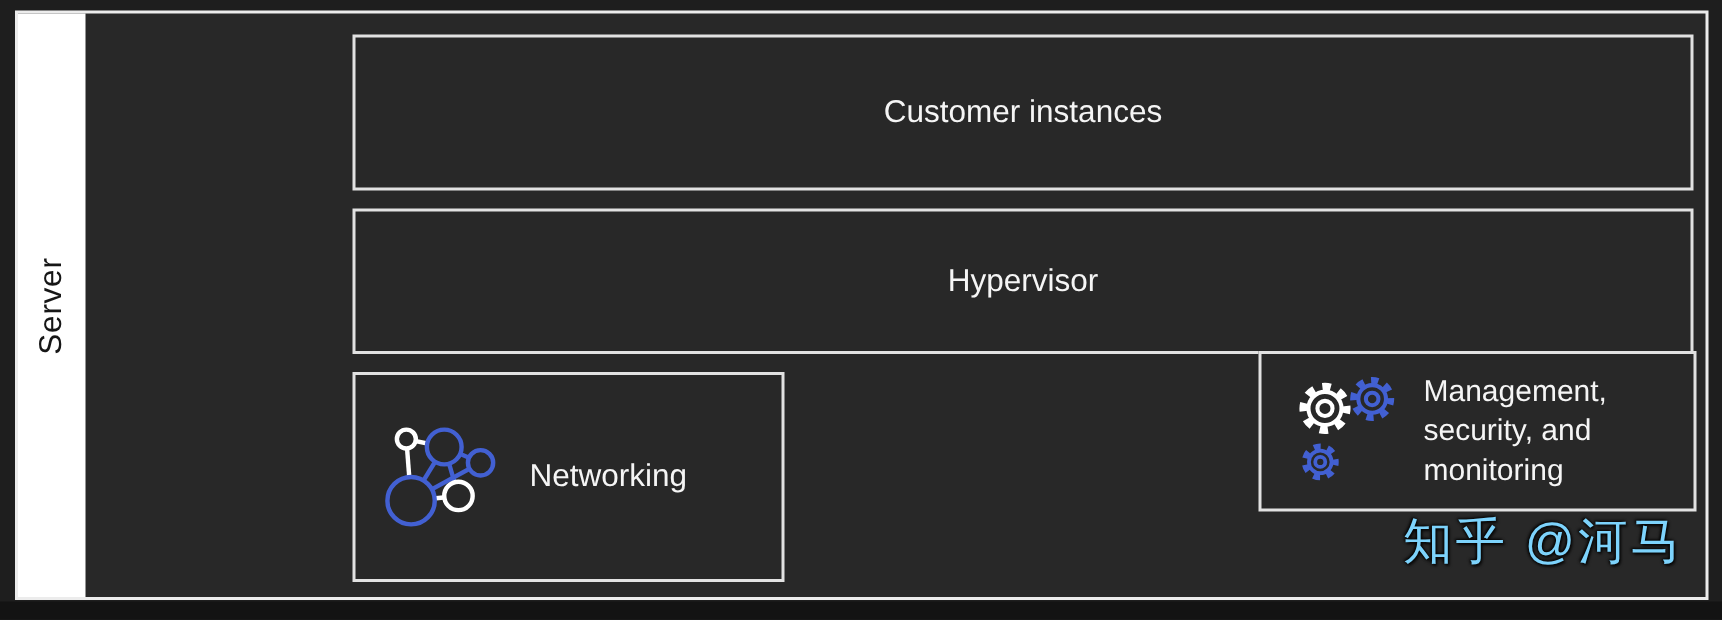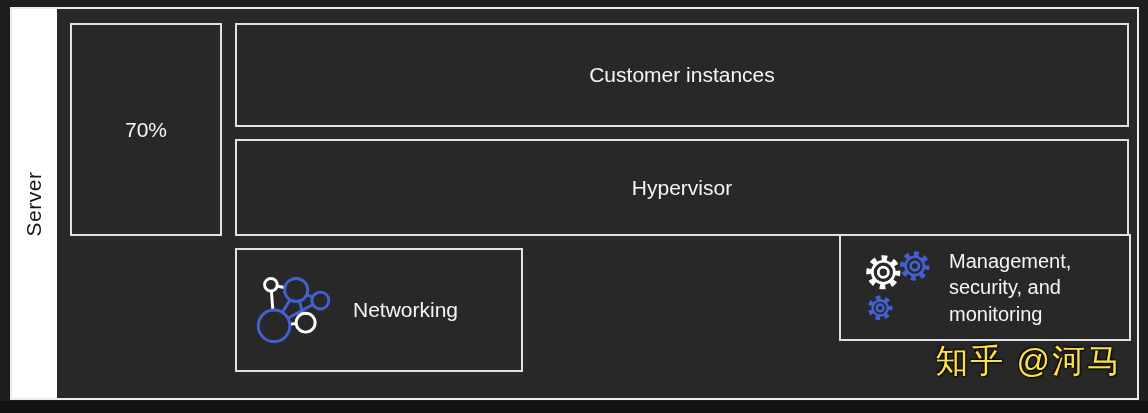--- a/index.html
+++ b/index.html
@@ -46,52 +46,49 @@
   .center{display:flex;align-items:center;justify-content:center;}
   .pct-top{left:58px;top:14px;width:152px;height:213px;font-size:21px;}
   .pct-bottom{left:58px;top:239px;width:152px;height:140px;font-size:21px;}
   .customer{left:223px;top:14px;width:894px;height:104px;font-size:21px;}
   .hypervisor{left:223px;top:130px;width:894px;height:97px;font-size:21px;}
 
   .cell{
     display:flex;align-items:center;
     padding-left:16px;
   }
-  .networking{left:223px;top:239px;width:288px;height:124px;}
+  .networking{left:223px;top:239px;width:288px;height:140px;}
   .storage{left:525px;top:239px;width:288px;height:140px;}
   .management{left:827px;top:225px;width:292px;height:107px;}
   .cell .icon{flex:0 0 auto;line-height:0;}
   .cell .cell-label{font-size:21px;margin-left:20px;}
   .management .cell-label{
     font-size:20px;line-height:1.32;margin-left:10px;max-width:168px;
   }
 
   .watermark{
     position:absolute;right:26px;top:339px;
-    font-size:33px;color:#fde047;letter-spacing:2px;white-space:nowrap;
+    font-size:33px;color:#7dd3fc;letter-spacing:2px;white-space:nowrap;
     text-shadow:0 0 2px rgba(0,0,0,.85),1px 1px 2px rgba(0,0,0,.8),-1px -1px 2px rgba(0,0,0,.8);
   }
 
   svg{display:block;}
 </style>
 </head>
 <body>
 
 <div class="stage">
   <div class="bottom-edge"></div>
 
   <div class="outer">
 
     <div class="server-strip">
       <span class="server-label">Server</span>
     </div>
 
-    <div class="box center pct-top">
-      <span>70%</span>
-    </div>
 
 
     <div class="box center customer">
       <span>Customer instances</span>
     </div>
 
     <div class="box center hypervisor">
       <span>Hypervisor</span>
     </div>
 

